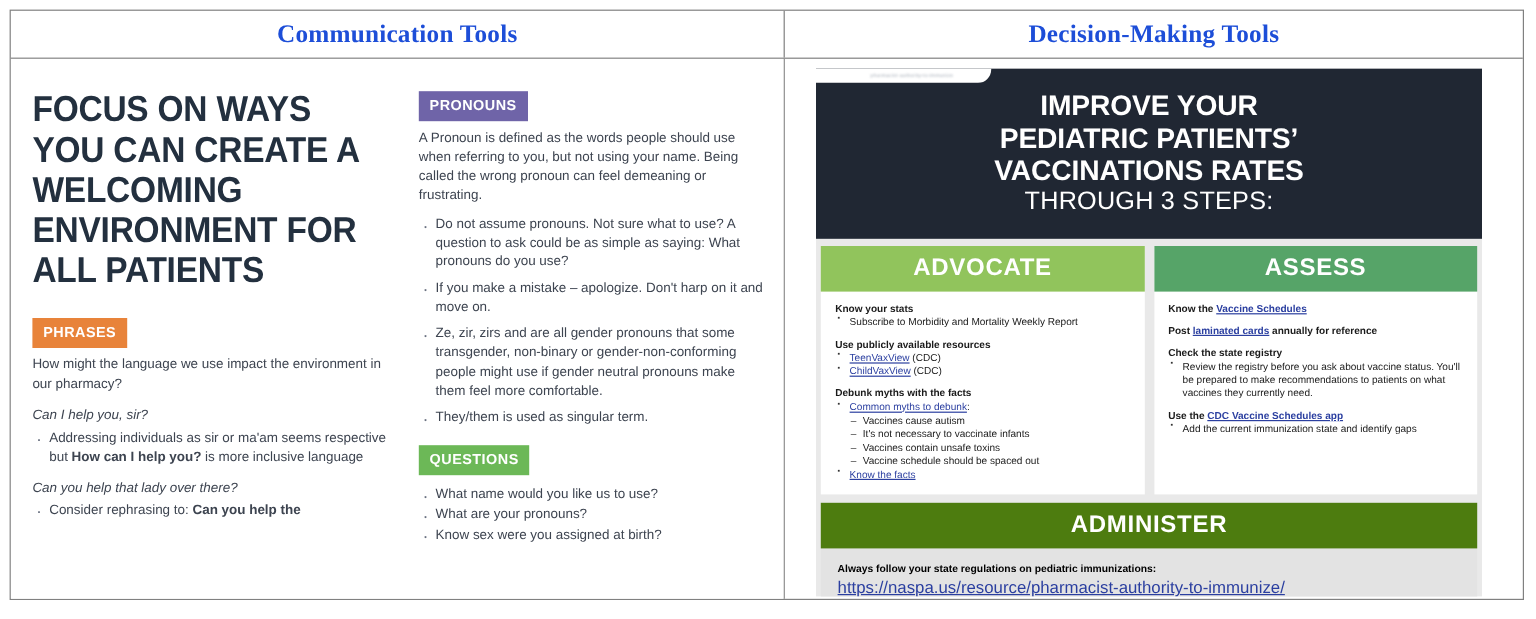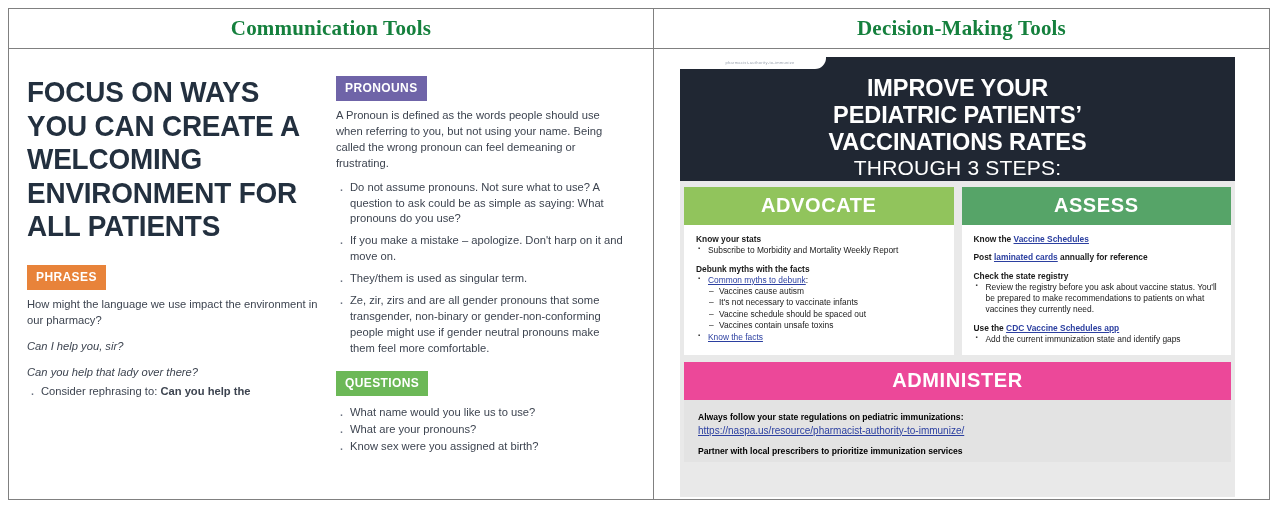--- a/index.html
+++ b/index.html
@@ -37,32 +37,32 @@
   .table-body-row { display:flex; flex:1 1 auto; min-height:0; }
 
   .col-left  { width: 645px; box-sizing:border-box; border-right:1px solid #808080; position:relative; overflow:hidden; }
   .col-right { flex:1 1 auto; box-sizing:border-box; position:relative; overflow:hidden; }
 
   .col-head {
     display:flex; align-items:center; justify-content:center;
     font-family:"Liberation Serif", serif;
     font-weight:700;
     font-size:21px;
-    color:#15803d;
+    color:#1d4ed8;
     letter-spacing:.2px;
   }
 
   
   .comm-slide {
     position:absolute; inset:0;
     background:#fff;
     padding: 16px 18px 0 18px;
     box-sizing:border-box;
     display:flex;
-    gap: 9px;
+    gap: 22px;
   }
   .comm-col-a { width: 300px; flex:0 0 300px; }
   .comm-col-b { width: 290px; flex:0 0 290px; }
 
   .headline {
     font-family:"Liberation Sans Narrow","Liberation Sans",sans-serif;
     font-weight:700;
     font-size:30px;
     line-height:1.12;
     letter-spacing:-0.2px;
@@ -119,21 +119,21 @@
   .dec-slide {
     position:absolute;
     left: 26px; top: 8px;
     width: 555px; height: 440px;
     background:#e9e9e9;
     overflow:hidden;
   }
   .dec-hdr {
     position:relative;
     background:#202733;
-    height: 124px;
+    height: 142px;
     padding-top: 10px;
     box-sizing:border-box;
     text-align:center;
   }
   .dec-tab {
     position:absolute;
     left:0; top:0;
     width: 146px; height: 12px;
     background:#fff;
     border-bottom-right-radius: 11px;
@@ -170,42 +170,42 @@
   .dec-cols { display:flex; gap: 8px; padding: 6px 4px 0 4px; box-sizing:border-box; }
   .dec-card { flex:1 1 0; background:#ffffff; min-width:0; }
   .card-hdr {
     color:#fff; font-weight:700; text-align:center;
     font-size:20px; letter-spacing:.6px;
     padding: 7px 0 8px 0;
     text-transform:uppercase;
   }
   .hdr-advocate  { background:#91c45c; }
   .hdr-assess    { background:#56a468; }
-  .hdr-administer{ background:#ec4899; }
+  .hdr-administer{ background:#4d7c0f; }
 
   .card-body { padding: 9px 12px 10px 12px; color:#1a1a1a; }
   .ct { font-size:8.4px; line-height:1.34; }
   .ct b { font-weight:700; }
 
   .lnk { color:#2b3fa0; text-decoration:underline; }
 
   ul.cl { list-style:none; margin:0 0 0 0; padding:0; }
   ul.cl > li { position:relative; padding-left:12px; font-size:8.4px; line-height:1.34; margin:0; }
   ul.cl > li::before { content:"▪"; position:absolute; left:2px; top:-1px; font-size:6px; color:#333; }
   ul.dash { list-style:none; margin:0; padding:0 0 0 13px; }
   ul.dash > li { position:relative; padding-left:10px; font-size:8.4px; line-height:1.36; }
   ul.dash > li::before { content:"–"; position:absolute; left:0; top:0; color:#333; }
 
   .grp { margin-top: 7px; }
   .grp:first-child { margin-top:0; }
 
   .dec-admin { margin: 7px 4px 0 4px; background:#e3e3e3; }
   .admin-body { padding: 12px 14px 4px 14px; }
   .admin-line { font-size:8.6px; font-weight:700; line-height:1.35; }
-  .admin-url { font-size:10px; line-height:1.35; }
+  .admin-url { font-size:14px; line-height:1.35; }
   .admin-cut { font-size:8.6px; font-weight:700; line-height:1.35; margin-top:9px; }
 </style>
 </head>
 <body>
 
 <div class="page">
 
   <div class="tools-table">
 
     <div class="table-head-row">
@@ -222,42 +222,45 @@
             <div class="headline">FOCUS ON WAYS YOU CAN CREATE A WELCOMING ENVIRONMENT FOR ALL PATIENTS</div>
 
             <div style="margin-top:22px;">
               <span class="badge badge-phrases">PHRASES</span>
             </div>
 
             <p class="body-text">How might the language we use impact the environment in our pharmacy?</p>
 
             <div class="phrase-block">
               <div class="body-text ital" style="margin-top:0;font-style:italic;">Can I help you, sir?</div>
+              <ul class="dots">
+                <li><span>Addressing individuals as sir or ma'am seems respective but </span><span class="bld">How can I help you?</span><span> is more inclusive language</span></li>
+              </ul>
             </div>
 
             <div class="phrase-block">
               <div class="body-text ital" style="margin-top:0;">Can you help that lady over there?</div>
               <ul class="dots">
                 <li><span>Consider rephrasing to: </span><span class="bld">Can you help the</span></li>
               </ul>
             </div>
           </div>
 
           <div class="comm-col-b">
             <div style="margin-top:11px;">
               <span class="badge badge-pronouns">PRONOUNS</span>
             </div>
 
             <p class="body-text">A Pronoun is defined as the words people should use when referring to you, but not using your name. Being called the wrong pronoun can feel demeaning or frustrating.</p>
 
             <ul class="dots" style="margin-top:8px;">
               <li>Do not assume pronouns.  Not sure what to use? A question to ask could be as simple as saying: What pronouns do you use?</li>
               <li>If you make a mistake – apologize. Don't harp on it and move on.</li>
+              <li>Ze, zir, zirs and are all gender pronouns that some transgender, non-binary or gender-non-conforming people might use if gender neutral pronouns make them feel more comfortable.</li>
               <li>They/them is used as singular term.</li>
-              <li>Ze, zir, zirs and are all gender pronouns that some transgender, non-binary or gender-non-conforming people might use if gender neutral pronouns make them feel more comfortable.</li>
             </ul>
 
             <div style="margin-top:14px;">
               <span class="badge badge-questions">QUESTIONS</span>
             </div>
 
             <ul class="dots compact" style="margin-top:9px;">
               <li>What name would you like us to use?</li>
               <li>What are your pronouns?</li>
               <li>Know sex were you assigned at birth?</li>
@@ -286,31 +289,38 @@
               <div class="card-hdr hdr-advocate">ADVOCATE</div>
               <div class="card-body">
 
                 <div class="grp">
                   <div class="ct"><b>Know your stats</b></div>
                   <ul class="cl">
                     <li>Subscribe to Morbidity and Mortality Weekly Report</li>
                   </ul>
                 </div>
 
+                <div class="grp">
+                  <div class="ct"><b>Use publicly available resources</b></div>
+                  <ul class="cl">
+                    <li><span class="lnk">TeenVaxView</span><span> (CDC)</span></li>
+                    <li><span class="lnk">ChildVaxView</span><span> (CDC)</span></li>
+                  </ul>
+                </div>
 
                 <div class="grp">
                   <div class="ct"><b>Debunk myths with the facts</b></div>
                   <ul class="cl">
                     <li><span class="lnk">Common myths to debunk</span>:</li>
                   </ul>
                   <ul class="dash">
                     <li>Vaccines cause autism</li>
                     <li>It's not necessary to vaccinate infants</li>
+                    <li>Vaccines contain unsafe toxins</li>
                     <li>Vaccine schedule should be spaced out</li>
-                    <li>Vaccines contain unsafe toxins</li>
                   </ul>
                   <ul class="cl">
                     <li><span class="lnk">Know the facts</span></li>
                   </ul>
                 </div>
 
               </div>
             </div>
 
             <div class="dec-card">

